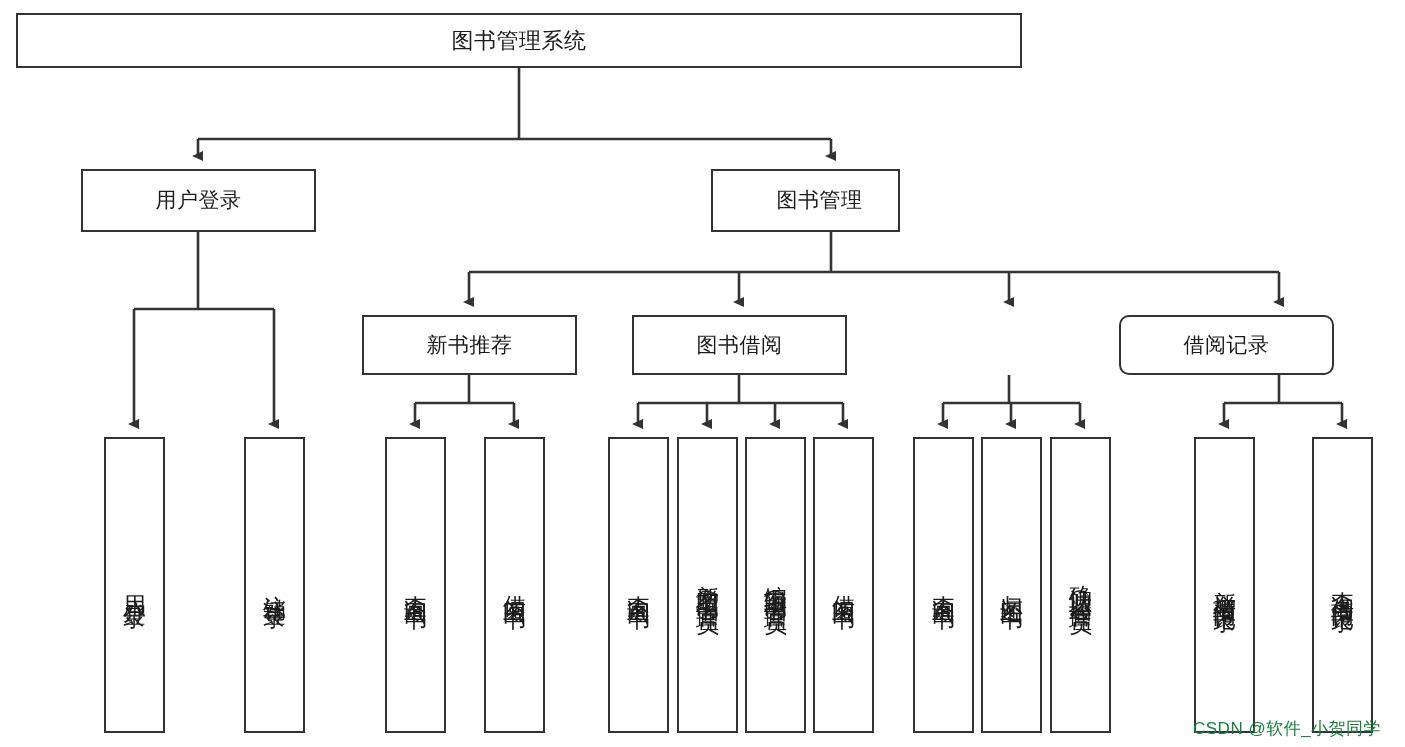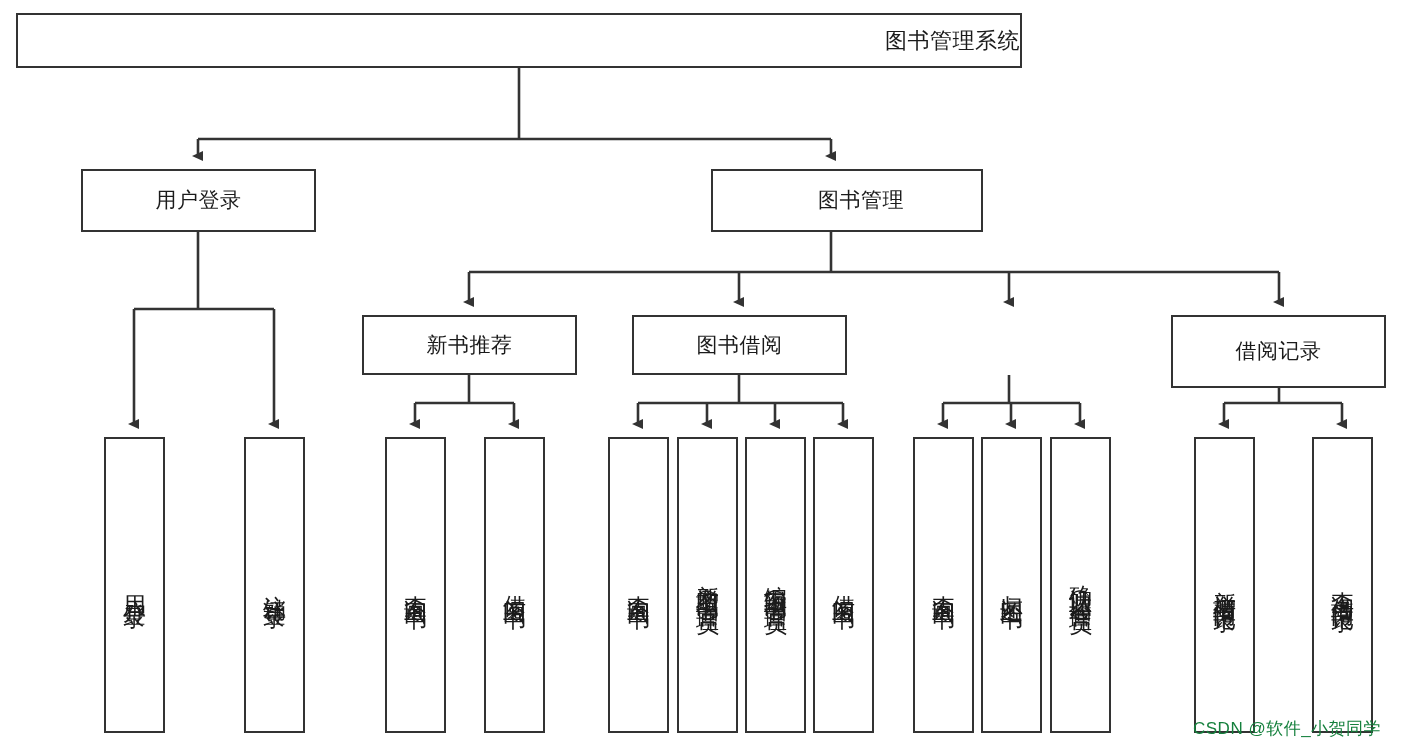--- a/index.html
+++ b/index.html
@@ -123,38 +123,38 @@
       <path d="M1011,403 L1011,424" marker-end="url(#arrow)"></path>
       <path d="M1080,403 L1080,424" marker-end="url(#arrow)"></path>
 
       <path d="M1279,375 L1279,403"></path>
       <path d="M1224,403 L1342,403"></path>
       <path d="M1224,403 L1224,424" marker-end="url(#arrow)"></path>
       <path d="M1342,403 L1342,424" marker-end="url(#arrow)"></path>
     </g>
   </svg>
 
-  <div class="node horiz root" style="left:16px; top:13px; width:1006px; height:55px;justify-content:flex-end;">
+  <div class="node horiz root" style="left:16px; top:13px; width:1006px; height:55px;">
     <span class="node-label">图书管理系统</span>
   </div>
 
   <div class="node horiz" style="left:81px; top:169px; width:235px; height:63px;">
     <span class="node-label">用户登录</span>
   </div>
-  <div class="node horiz" style="left:711px; top:169px; width:272px; height:63px;padding-left:28px;">
+  <div class="node horiz" style="left:711px; top:169px; width:189px; height:63px;padding-left:28px;">
     <span class="node-label">图书管理</span>
   </div>
 
   <div class="node horiz" style="left:362px; top:315px; width:215px; height:60px;">
     <span class="node-label">新书推荐</span>
   </div>
   <div class="node horiz" style="left:632px; top:315px; width:215px; height:60px;">
     <span class="node-label">图书借阅</span>
   </div>
-  <div class="node horiz" style="left:1171px; top:315px; width:215px; height:73px;">
+  <div class="node horiz" style="left:1119px; top:315px; width:215px; height:60px;border-radius:10px;">
     <span class="node-label">借阅记录</span>
   </div>
 
   <div class="node vert" style="left:104px; top:437px; width:61px; height:296px;">
     <span class="node-label">用户登录</span>
   </div>
   <div class="node vert" style="left:244px; top:437px; width:61px; height:296px;">
     <span class="node-label">注销登录</span>
   </div>
 

